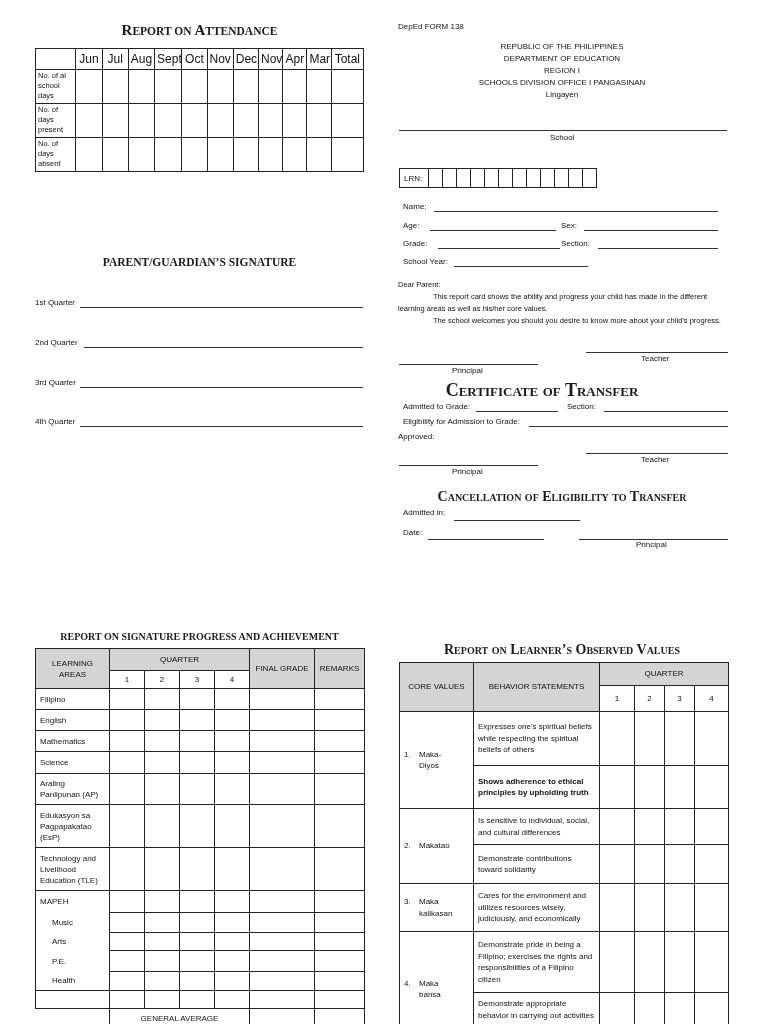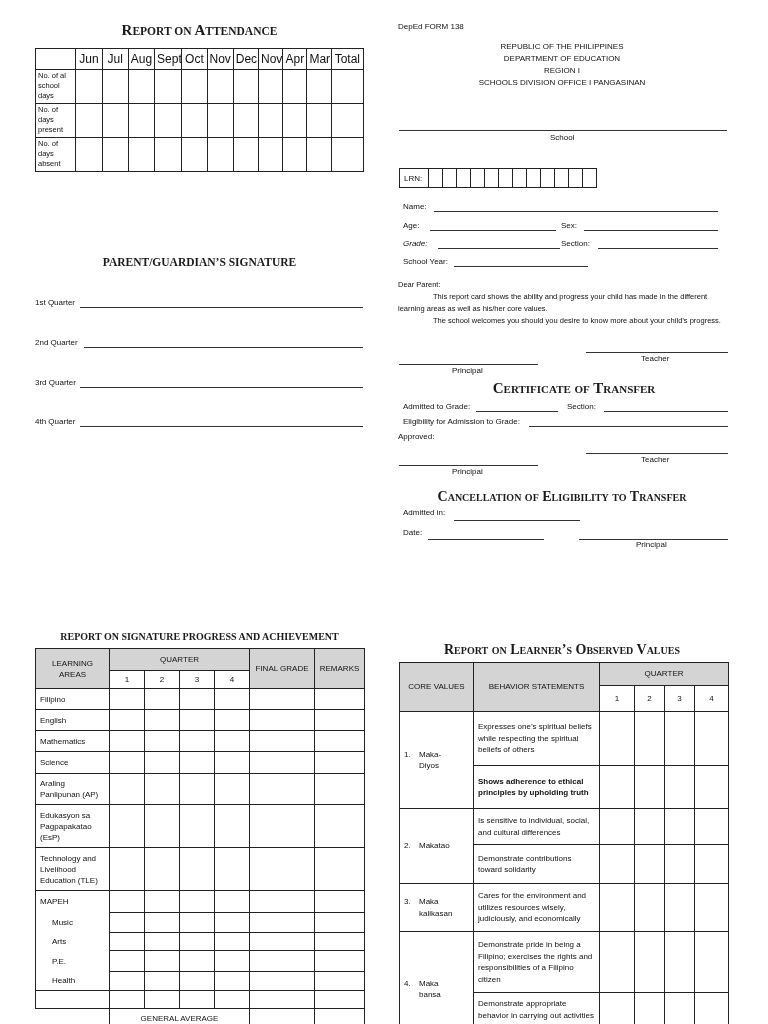--- a/index.html
+++ b/index.html
@@ -130,20 +130,21 @@
 <div class="line" style="left:80px; top:387px; width:283px;"></div>
 <div class="lbl" style="left:35px; top:417px;">4th Quarter</div>
 <div class="line" style="left:80px; top:426px; width:283px;"></div>
 
 <div class="lbl" style="left:398px; top:22px;">DepEd FORM 138</div>
 <div class="abs" style="left:384px; top:41px; width:356px; text-align:center; font-size:8px; line-height:12px;">
   <div>REPUBLIC OF THE PHILIPPINES</div>
   <div>DEPARTMENT OF EDUCATION</div>
   <div>REGION I</div>
   <div>SCHOOLS DIVISION OFFICE I PANGASINAN</div>
+  <div>Lingayen</div>
 </div>
 <div class="line" style="left:399px; top:130px; width:328px;"></div>
 <div class="lbl" style="left:550px; top:133px;">School</div>
 
 <table id="lrn" class="abs">
   <tbody>
       <tr>
     <td class="lrn-label">LRN:</td>
     <td></td>
         <td></td>
@@ -160,38 +161,38 @@
   </tr>
 </tbody>
   </table>
 
 <div class="lbl" style="left:403px; top:202px;">Name:</div>
 <div class="line" style="left:434px; top:211px; width:284px;"></div>
 <div class="lbl" style="left:403px; top:221px;">Age:</div>
 <div class="line" style="left:430px; top:230px; width:126px;"></div>
 <div class="lbl" style="left:561px; top:221px;">Sex:</div>
 <div class="line" style="left:584px; top:230px; width:134px;"></div>
-<div class="lbl" style="left:403px; top:239px;font-style:italic;">Grade:</div>
+<div class="lbl" style="left:403px; top:239px;">Grade:</div>
 <div class="line" style="left:438px; top:248px; width:122px;"></div>
 <div class="lbl" style="left:561px; top:239px;">Section:</div>
 <div class="line" style="left:598px; top:248px; width:120px;"></div>
 <div class="lbl" style="left:403px; top:257px;">School Year:</div>
 <div class="line" style="left:454px; top:266px; width:134px;"></div>
 
 <div class="abs" style="left:398px; top:279px; width:330px; font-size:7.5px; line-height:12px;">
   <div>Dear Parent:</div>
   <div style="text-indent:35px;">This report card shows the ability and progress your child has made in the different learning areas as well as his/her core values.</div>
   <div style="text-indent:35px;">The school welcomes you should you desire to know more about your child’s progress.</div>
 </div>
 <div class="line" style="left:586px; top:352px; width:142px;"></div>
 <div class="lbl" style="left:641px; top:354px;">Teacher</div>
 <div class="line" style="left:399px; top:364px; width:139px;"></div>
 <div class="lbl" style="left:452px; top:366px;">Principal</div>
 
-<div class="abs serif-title" style="left:396px; top:380px; width:356px; font-variant:small-caps; font-size:15px;">Certificate of Transfer</div>
+<div class="abs serif-title" style="left:364px; top:380px; width:356px; font-variant:small-caps; font-size:18px;">Certificate of Transfer</div>
 <div class="lbl" style="left:403px; top:402px;">Admitted to Grade:</div>
 <div class="line" style="left:476px; top:411px; width:82px;"></div>
 <div class="lbl" style="left:567px; top:402px;">Section:</div>
 <div class="line" style="left:604px; top:411px; width:124px;"></div>
 <div class="lbl" style="left:403px; top:417px;">Eligibility for Admission to Grade:</div>
 <div class="line" style="left:529px; top:426px; width:199px;"></div>
 <div class="lbl" style="left:398px; top:432px;">Approved:</div>
 <div class="line" style="left:586px; top:453px; width:142px;"></div>
 <div class="lbl" style="left:641px; top:455px;">Teacher</div>
 <div class="line" style="left:399px; top:465px; width:139px;"></div>

